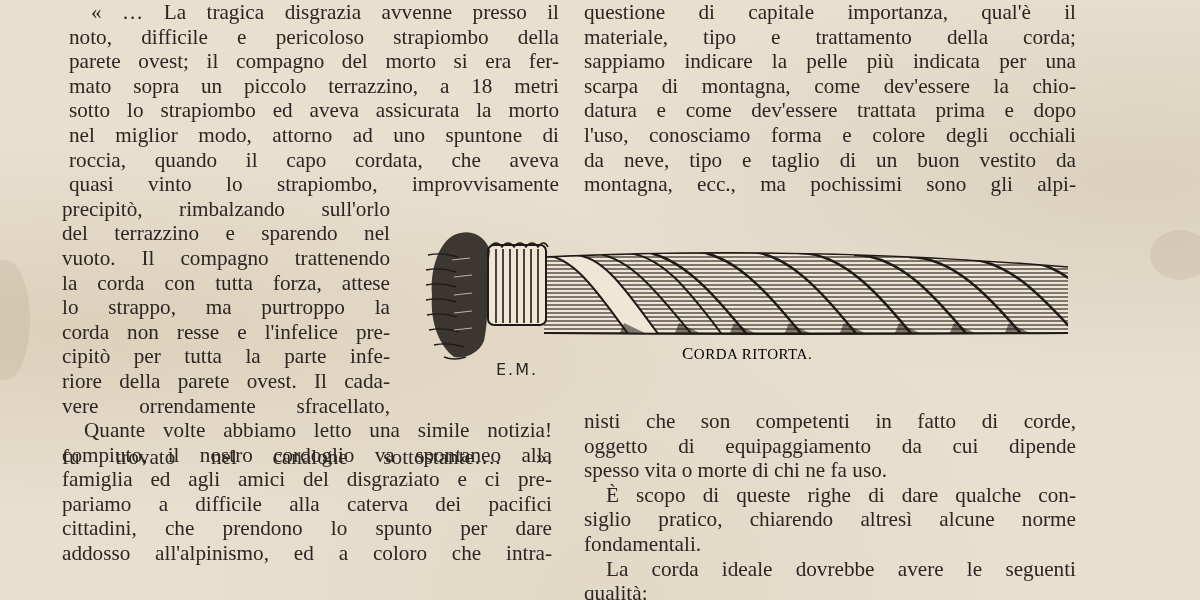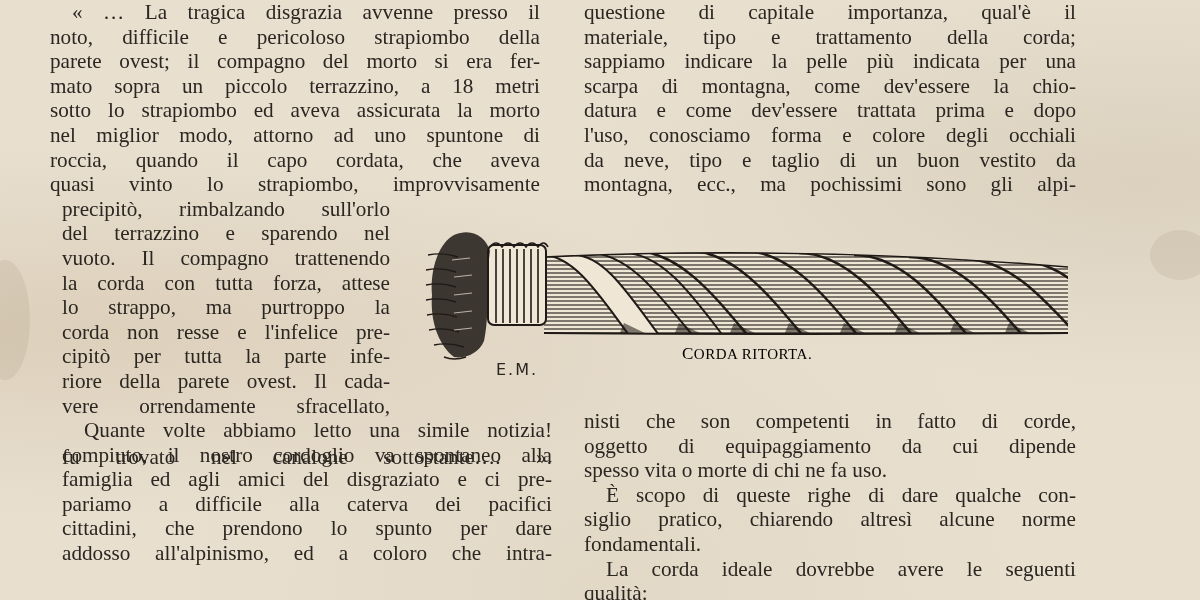--- a/index.html
+++ b/index.html
@@ -10,21 +10,21 @@
       radial-gradient(ellipse at 8% 55%, rgba(200,180,150,0.35), rgba(0,0,0,0) 40%),
       radial-gradient(ellipse at 95% 30%, rgba(190,175,150,0.30), rgba(0,0,0,0) 35%),
       radial-gradient(ellipse at 50% 100%, rgba(210,195,170,0.25), rgba(0,0,0,0) 50%);
     font-family: "Liberation Serif", "DejaVu Serif", serif;
     color: #2b2621;
   }
   .col { position: absolute; font-size: 21.2px; line-height: 24.6px; }
   .line { display: block; height: 24.6px; white-space: nowrap; text-align: justify; text-align-last: justify; }
   .line.last { text-align-last: left; }
   .line.indent { padding-left: 22px; box-sizing: border-box; }
-  #left-top { left: 50px; top: 0px; width: 490px; }
+  #left-top { left: 69px; top: 0px; width: 490px; }
   #left-narrow { left: 62px; top: 196.8px; width: 328px; }
   #left-bottom { left: 62px; top: 418px; width: 490px; }
   #right-top { left: 584px; top: 0px; width: 492px; }
   #right-bottom { left: 584px; top: 409px; width: 492px; }
   .figure { position: absolute; left: 424px; top: 215px; width: 650px; height: 170px; }
   .caption { position: absolute; left: 682px; top: 344px; font-size: 15px; letter-spacing: 0.5px; color: #000000; }
   .caption .sc-big { font-size: 17px; }
   .signature { position: absolute; left: 496px; top: 360px; font-family: "DejaVu Sans", sans-serif; font-size: 16px; letter-spacing: 2px; color: #2b2621; }
   .stain { position: absolute; border-radius: 50%; background: rgba(120,100,70,0.10); }
 </style>

